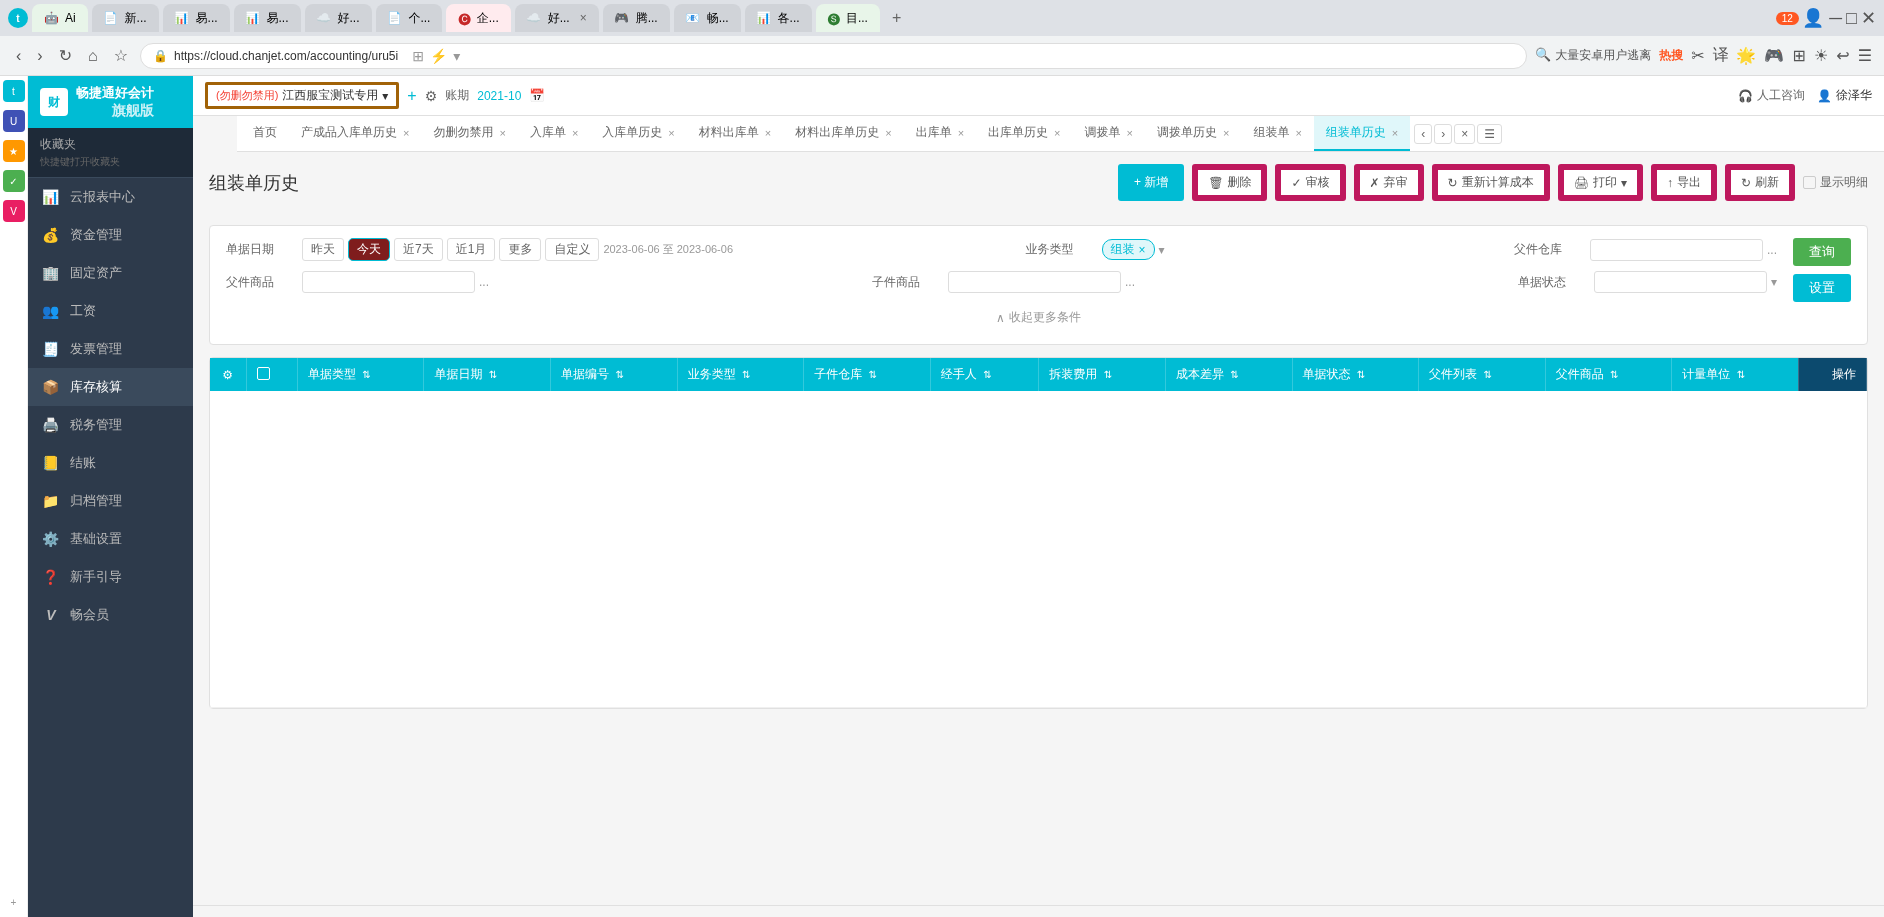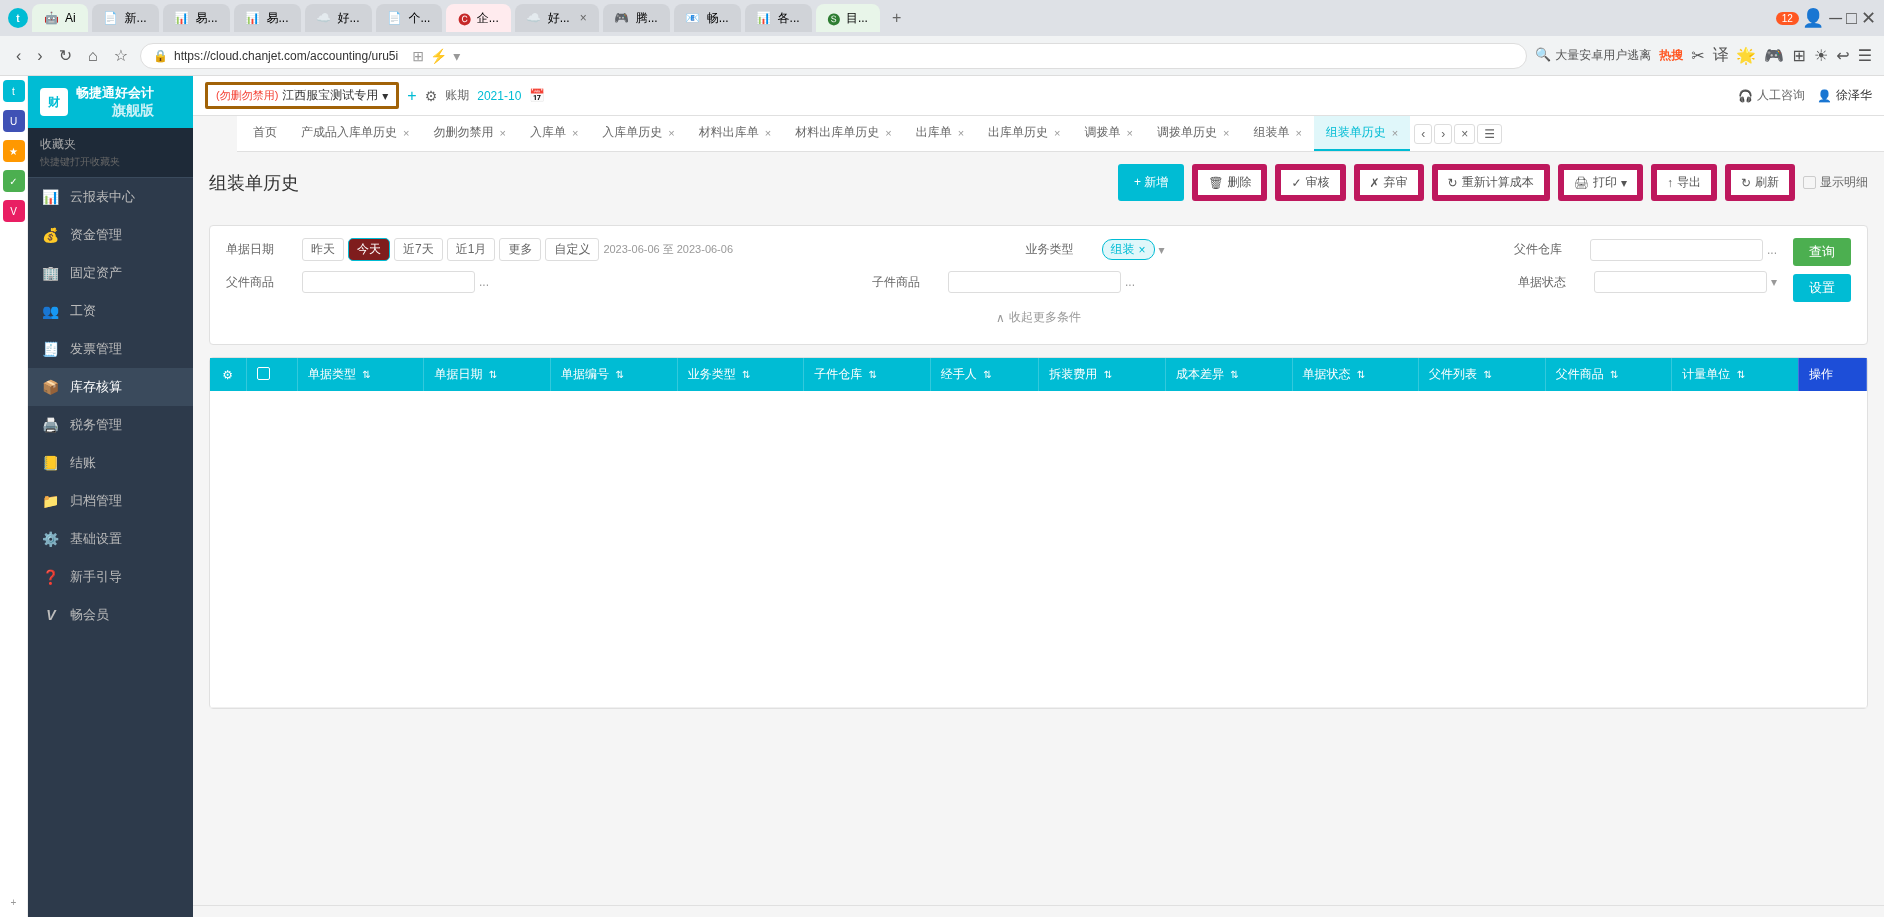--- a/index.html
+++ b/index.html
@@ -74,21 +74,21 @@
     .filter-tag-close { cursor: pointer; color: #00bcd4; }
     .filter-input { border: 1px solid #ddd; border-radius: 3px; padding: 3px 8px; font-size: 12px; color: #333; min-width: 120px; }
     .collapse-btn { display: flex; align-items: center; gap: 4px; color: #999; font-size: 12px; cursor: pointer; justify-content: center; padding: 6px; }
 
     
     .data-table-wrapper { background: #fff; border-radius: 4px; border: 1px solid #e0e0e0; }
     .data-table { width: 100%; border-collapse: collapse; }
     .data-table th { background: #00bcd4; color: #fff; padding: 8px 10px; text-align: left; font-size: 12px; font-weight: normal; white-space: nowrap; border-right: 1px solid rgba(255,255,255,0.2); }
     .data-table th:first-child { width: 30px; }
     .data-table th.settings-col { width: 36px; text-align: center; }
-    .data-table th.actions-col { background: #1d4ed8; color: #fff; text-align: left; }
+    .data-table th.actions-col { background: #0c4a6e; color: #fff; text-align: right; }
     .data-table td { padding: 8px 10px; border-bottom: 1px solid #f0f0f0; font-size: 12px; color: #333; }
     .sort-icon { font-size: 10px; margin-left: 3px; }
     .empty-area { height: 300px; }
 
     
     .bottom-scrollbar { height: 12px; background: #f5f5f5; border-top: 1px solid #e0e0e0; }
 
     
     .display-toggle { display: flex; align-items: center; gap: 4px; font-size: 12px; color: #666; }
     .checkbox-empty { width: 13px; height: 13px; border: 1px solid #ccc; border-radius: 2px; display: inline-block; }

